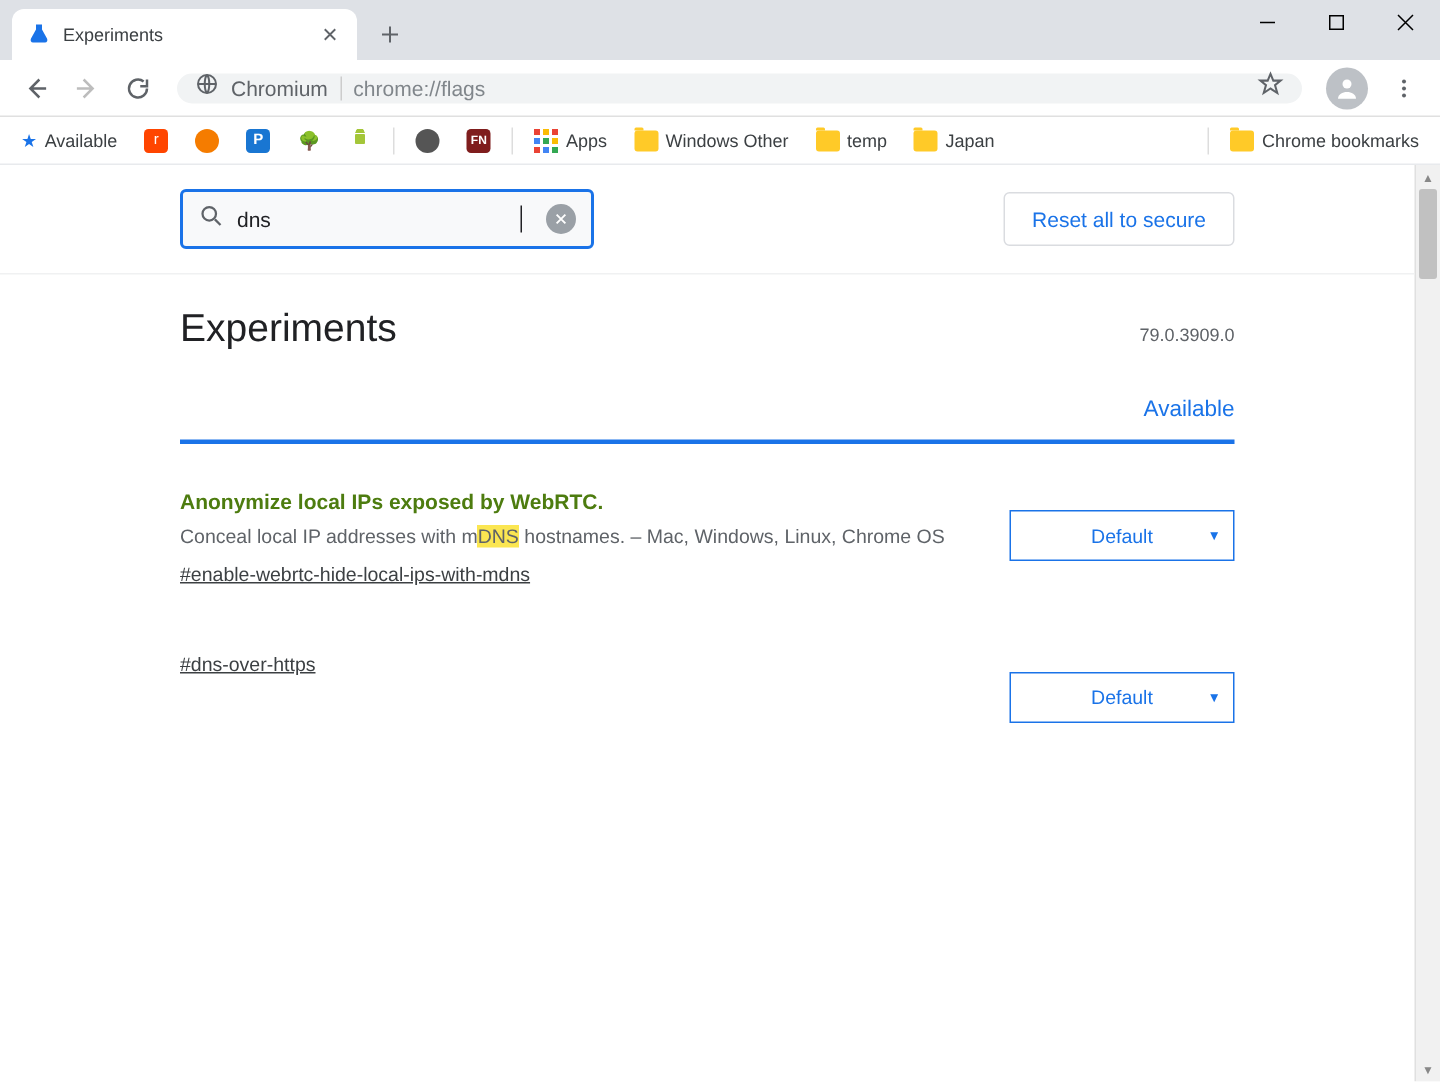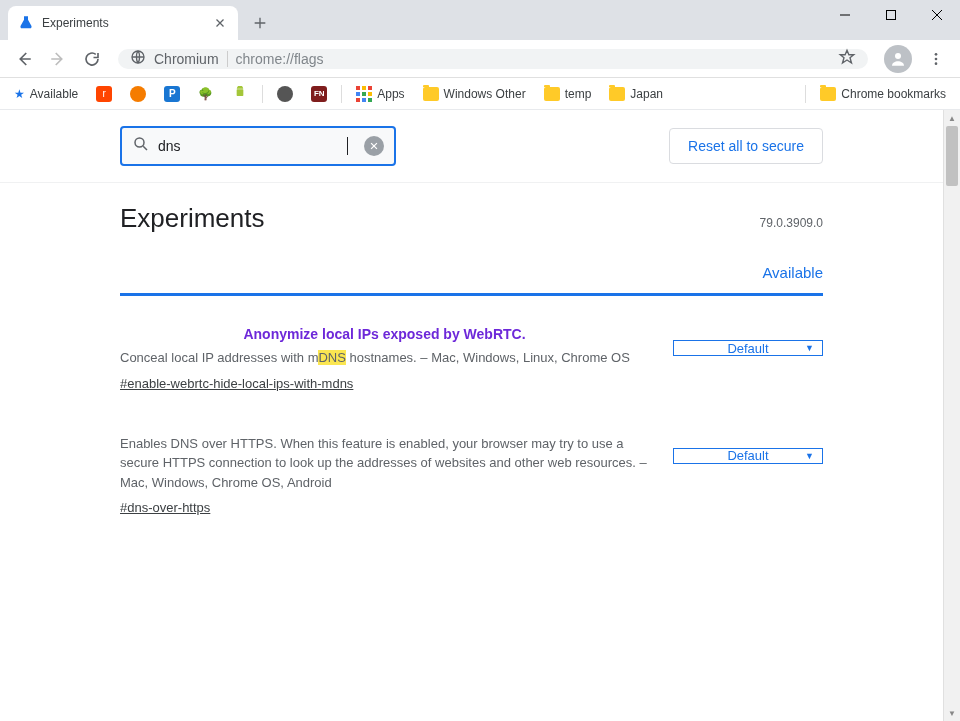--- a/index.html
+++ b/index.html
@@ -44,26 +44,26 @@
   .headerrow { display: flex; align-items: baseline; padding: 20px 120px 8px; justify-content: space-between; }
   .pagetitle { font-size: 26px; color: #202124; font-weight: 400; }
   .version { font-size: 12px; color: #5f6368; }
   .tabsrow { display: flex; padding: 10px 120px 0; }
   .ptab { flex: 1; text-align: right; padding: 12px 0; font-size: 15px; cursor: pointer; }
   .ptab.active { color: #1a73e8; border-bottom: 3px solid #1a73e8; }
   .ptab.inactive { color: #5f6368; border-bottom: 1px solid #dadce0; }
   .flags { padding: 30px 120px; }
   .flag { margin-bottom: 42px; display: flex; gap: 24px; }
   .flag-main { flex: 1; }
-  .flag-title { font-size: 14px; font-weight: 600; color: #6d28d9; margin-bottom: 6px; text-align: center; }
+  .flag-title { font-size: 14px; font-weight: 600; color: #4d7c0f; margin-bottom: 6px; }
   .flag-desc { font-size: 13px; color: #5f6368; line-height: 1.5; margin-bottom: 6px; }
   .flag-link { font-size: 13px; color: #3c4043; text-decoration: underline; cursor: pointer; }
   .hl { background: #fbe651; }
   .flag-ctrl { width: 150px; padding-top: 14px; }
-  .flagselect { width: 150px; height: 16px; border: 1px solid #1a73e8; color: #1a73e8; background: #fff; font-size: 13px; display: flex; align-items: center; justify-content: center; position: relative; cursor: pointer; }
+  .flagselect { width: 150px; height: 34px; border: 1px solid #1a73e8; color: #1a73e8; background: #fff; font-size: 13px; display: flex; align-items: center; justify-content: center; position: relative; cursor: pointer; }
   .flagselect::after { content: '▼'; position: absolute; right: 8px; font-size: 9px; color: #1a73e8; }
   .grid9 { width:16px; height:16px; display:grid; grid-template-columns:repeat(3,4px); grid-template-rows:repeat(3,4px); gap:2px;}
   .grid9 span:nth-child(1){background:#ea4335;} .grid9 span:nth-child(2){background:#fbbc04;} .grid9 span:nth-child(3){background:#ea4335;}
   .grid9 span:nth-child(4){background:#4285f4;} .grid9 span:nth-child(5){background:#34a853;} .grid9 span:nth-child(6){background:#fbbc04;}
   .grid9 span:nth-child(7){background:#ea4335;} .grid9 span:nth-child(8){background:#4285f4;} .grid9 span:nth-child(9){background:#34a853;}
   .favicon {width:16px;height:16px;display:flex;align-items:center;justify-content:center;border-radius:3px;}
 </style>
 </head>
 <body>
 
@@ -254,21 +254,20 @@
       </div>
       <div class="flag-ctrl">
         <div class="flagselect">
               <span>Default</span>
             </div>
       </div>
     </div>
 
     <div class="flag">
       <div class="flag-main">
-        <div class="flag-desc">Enables DNS over HTTPS. When this feature is enabled, your browser may try to use a secure HTTPS connection to look up the addresses of websites and other web resources. – Mac, Windows, Chrome OS, Android</div>
         <a class="flag-link">#dns-over-https</a>
       </div>
       <div class="flag-ctrl">
         <div class="flagselect">
               <span>Default</span>
             </div>
       </div>
     </div>
   </div>
 </div>

